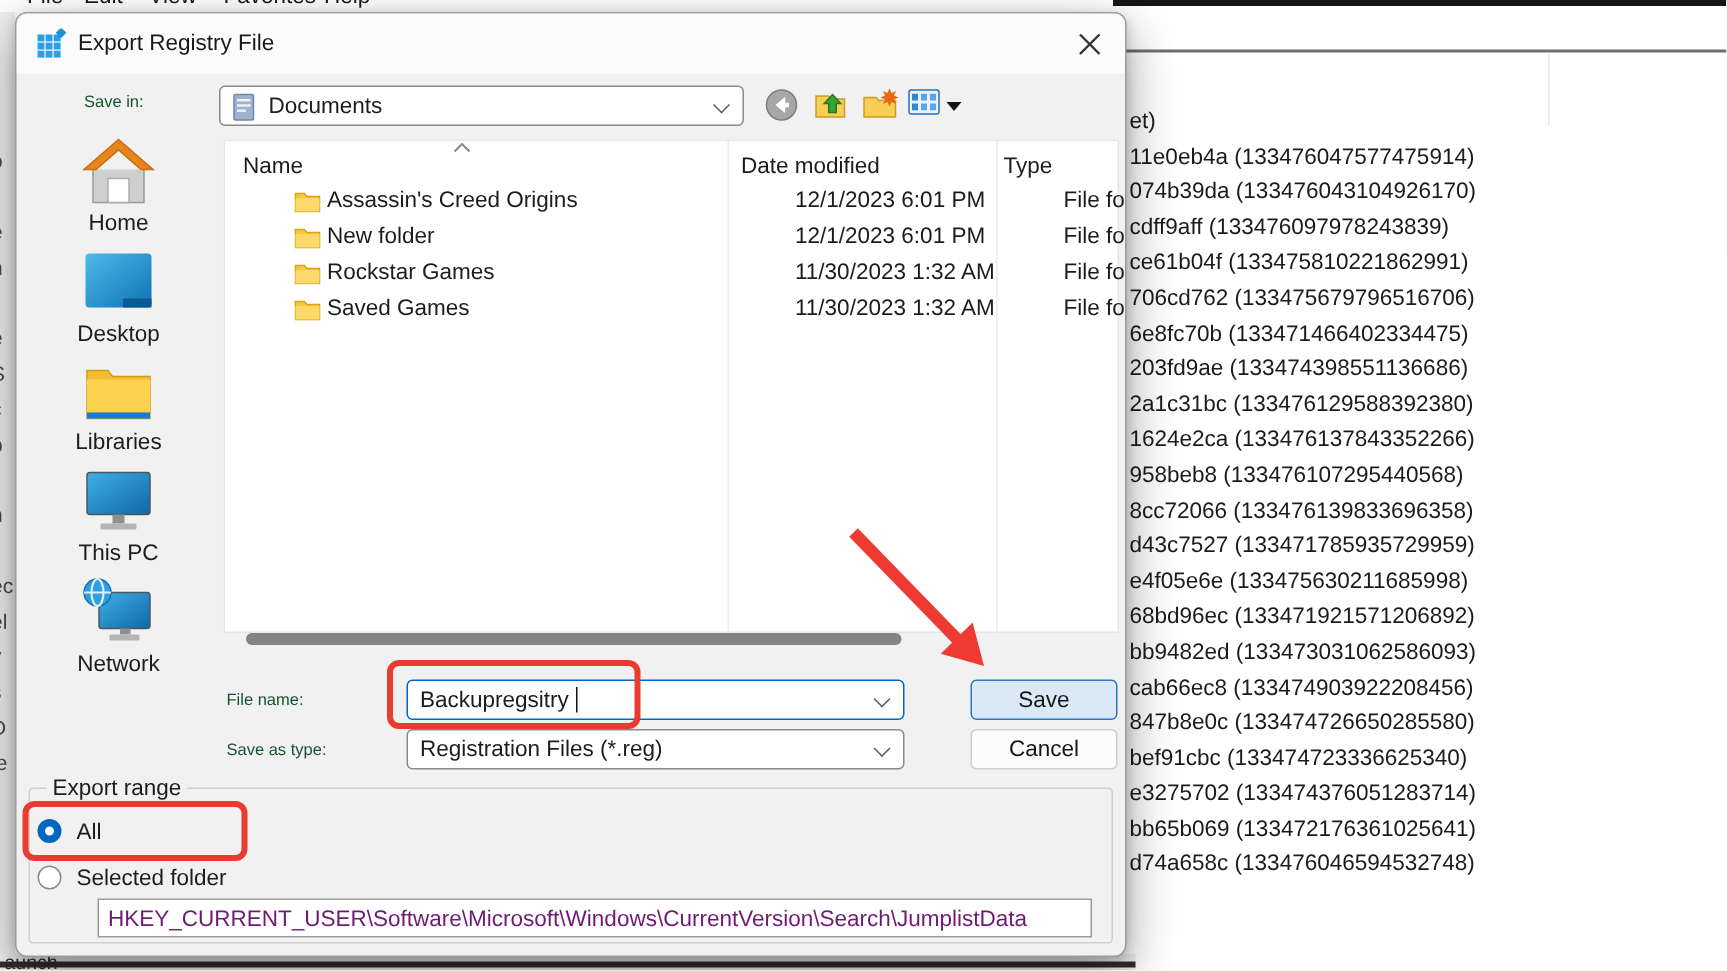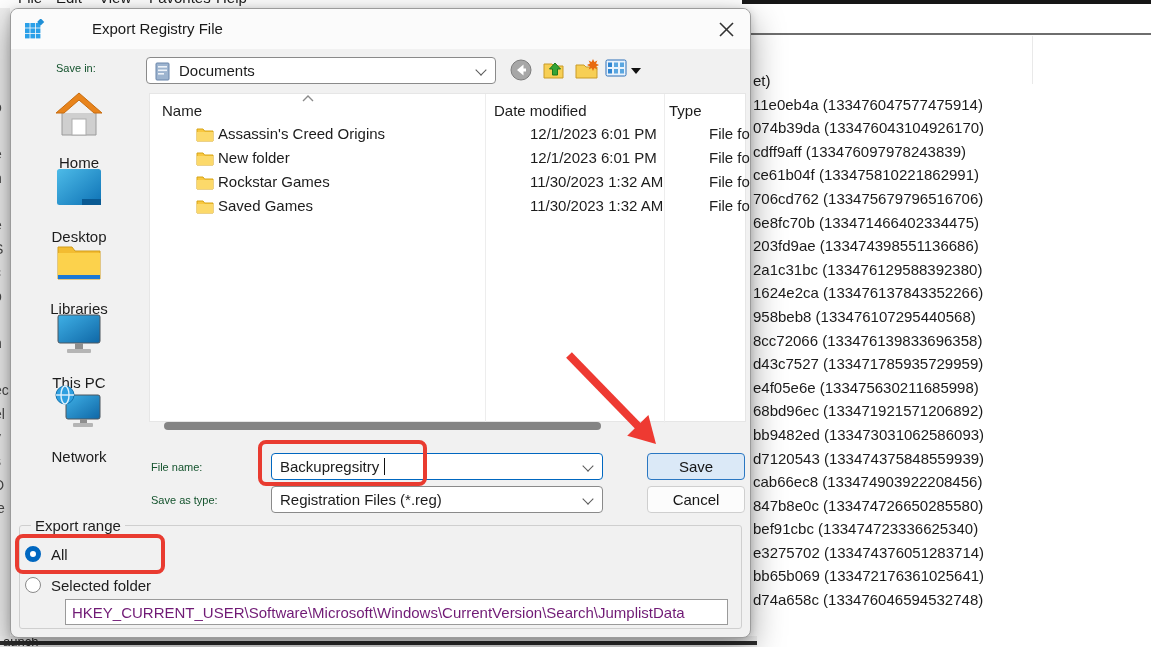--- a/index.html
+++ b/index.html
@@ -19,42 +19,42 @@
   .bottomstrip { position:absolute; left:0; top:636px; width:757px; height:11px; background:#f1f1f1; }
   .bfrag { position:absolute; left:3px; top:-2px; font-size:13px; color:#2a2a2a; }
   .bline { position:absolute; left:0; top:5px; width:757px; height:4px; background:#2e2e2e; }
 
   
   .dialog { position:absolute; left:10px; top:8px; width:741px; height:630px;
             background:#f1f1f1; border:1px solid #9b9b9b; border-radius:8px;
             box-shadow:0 12px 34px rgba(0,0,0,.38), 0 2px 8px rgba(0,0,0,.18); overflow:hidden; }
   .titlebar { position:absolute; left:0; top:0; right:0; height:40px; background:#fbfbfb; }
   .appicon { position:absolute; left:13px; top:10px; }
-  .title { position:absolute; left:41px; top:11px; font-size:15px; color:#191919;margin-left:40px; }
+  .title { position:absolute; left:41px; top:11px; font-size:15px; color:#191919; }
   .close { position:absolute; right:15px; top:12px; cursor:pointer; }
 
   .lbl { position:absolute; font-size:11px; color:#14532d; }
   .savein-lbl { left:45px; top:53px; }
   .combo { position:absolute; background:#fff; border:1px solid #8a8a8a; border-radius:4px; font-size:15px; color:#1c1c1c; }
   .combo .val { position:absolute; left:8px; top:4px; white-space:nowrap; }
   .savein-combo { left:135px; top:48px; width:350px; height:27px; }
   .savein-combo .val { left:32px; }
   .docicon { position:absolute; left:8px; top:4px; }
   .chev { position:absolute; right:10px; top:8px; width:8px; height:8px;
           border-right:1.6px solid #5a5a5a; border-bottom:1.6px solid #5a5a5a;
           transform:rotate(45deg); }
   .tool { position:absolute; top:49px; width:26px; height:26px; cursor:pointer; }
   .t-back{left:498px}.t-up{left:531px}.t-new{left:563px}.t-view{left:594px}
   .viewcaret { position:absolute; left:620px; top:59px; width:0; height:0;
                border-left:5px solid transparent; border-right:5px solid transparent; border-top:6px solid #111; }
 
   
   .place { position:absolute; left:8px; width:120px; text-align:center; cursor:pointer; }
   .place svg { display:block; margin:0 auto; }
-  .place .plabel { display:block; margin-top:17px; font-size:15px; color:#1c1c1c; }
+  .place .plabel { display:block; margin-top:3px; font-size:15px; color:#1c1c1c; }
   .p1{top:82px}.p2{top:156px}.p3{top:228px}.p4{top:302px}.p5{top:376px}
 
   
   .filelist { position:absolute; left:138px; top:84px; width:597px; height:329px; background:#fff; border:1px solid #e6e6e6; }
   .sortcaret { position:absolute; left:152px; top:1px; width:12px; height:7px; }
   .coldiv { position:absolute; top:0; width:1px; height:329px; background:#ededed; }
   .d1{left:335px}.d2{left:514px}
   .lh { position:absolute; top:8px; font-size:15px; color:#1c1c1c; cursor:pointer; }
   .lh-name{left:12px}.lh-date{left:344px}.lh-type{left:519px}
   .rows { position:absolute; left:0; top:29px; right:0;padding-left:36px; }
@@ -118,21 +118,20 @@
         <div class="regrow">6e8fc70b (133471466402334475)</div>
         <div class="regrow">203fd9ae (133474398551136686)</div>
         <div class="regrow">2a1c31bc (133476129588392380)</div>
         <div class="regrow">1624e2ca (133476137843352266)</div>
         <div class="regrow">958beb8 (133476107295440568)</div>
         <div class="regrow">8cc72066 (133476139833696358)</div>
         <div class="regrow">d43c7527 (133471785935729959)</div>
         <div class="regrow">e4f05e6e (133475630211685998)</div>
         <div class="regrow">68bd96ec (133471921571206892)</div>
         <div class="regrow">bb9482ed (133473031062586093)</div>
-        <div class="regrow">d7120543 (133474375848559939)</div>
         <div class="regrow">cab66ec8 (133474903922208456)</div>
         <div class="regrow">847b8e0c (133474726650285580)</div>
         <div class="regrow">bef91cbc (133474723336625340)</div>
         <div class="regrow">e3275702 (133474376051283714)</div>
         <div class="regrow">bb65b069 (133472176361025641)</div>
         <div class="regrow">d74a658c (133476046594532748)</div>
     </div>
     <div class="leftsliver">
       <div class="sliver-text">o
 l

